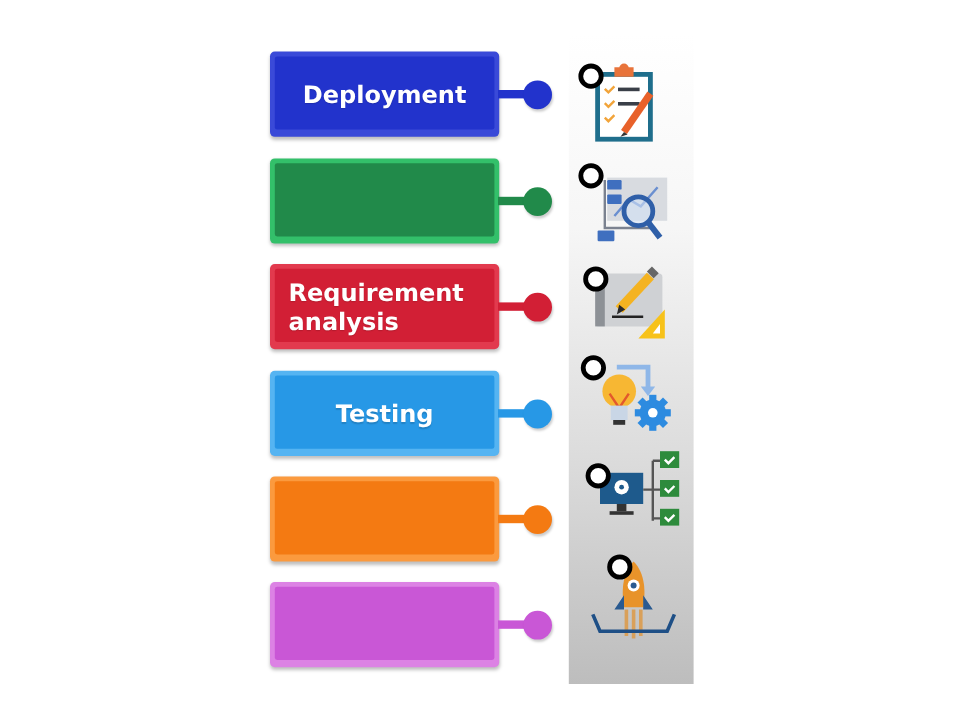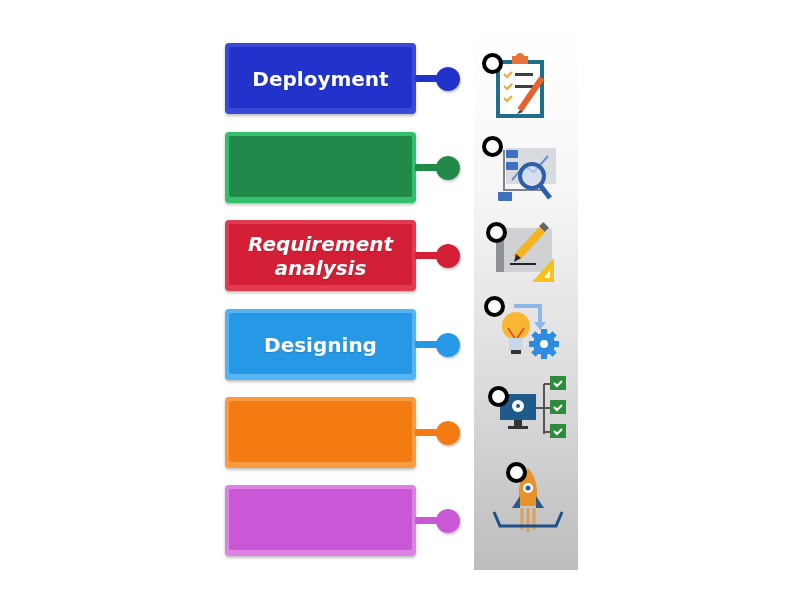--- a/index.html
+++ b/index.html
@@ -1,20 +1,20 @@
 <!DOCTYPE html>
 <html><head>
 <meta charset="utf-8">
 <style>
   html, body { margin:0; padding:0; background:#ffffff; }
   body { width:800px; height:600px; position:relative; overflow:hidden; font-family:"DejaVu Sans", sans-serif; }
   .label-box {
     position:absolute; left:225px; width:191px; height:71px;
     border-radius:4px; box-sizing:border-box;
-    display:flex; align-items:center; justify-content:center; text-align:center;
+    display:flex; align-items:center; justify-content:center; 
     color:#ffffff; font-weight:bold; font-size:20px; line-height:24px;
     box-shadow: 0 2px 3px rgba(0,0,0,0.25);
     cursor:pointer;
   }
   .label-box .inner {
     position:absolute; left:4px; right:4px; top:4px; bottom:6px; border-radius:2px;
   }
   .label-box span { position:relative; z-index:1; text-shadow:0 1px 1px rgba(0,0,0,0.15); }
   .connector { position:absolute; left:415px; width:28px; height:7px; }
   .dot { position:absolute; left:436px; width:24px; height:24px; border-radius:50%; box-shadow:1px 2px 2px rgba(0,0,0,0.2); }
@@ -35,30 +35,30 @@
   </div>
   <div class="connector" style="top:75px;background:#2233cc;"></div>
   <div class="dot" style="top:67px;background:#2233cc;"></div>
 
   <div class="label-box" style="top:132px;background:#33c06a;">
     <div class="inner" style="background:#218a4a;"></div>
   </div>
   <div class="connector" style="top:164px;background:#218a4a;"></div>
   <div class="dot" style="top:156px;background:#218a4a;"></div>
 
-  <div class="label-box" style="top:220px;background:#e23a4e;font-style:italic;">
+  <div class="label-box" style="top:220px;background:#e23a4e;">
     <div class="inner" style="background:#d21f35;"></div>
     <span style="width:160px;">Requirement analysis</span>
   </div>
   <div class="connector" style="top:252px;background:#d21f35;"></div>
   <div class="dot" style="top:244px;background:#d21f35;"></div>
 
   <div class="label-box" style="top:309px;background:#55b4f2;">
     <div class="inner" style="background:#2798e6;"></div>
-    <span>Designing</span>
+    <span>Testing</span>
   </div>
   <div class="connector" style="top:341px;background:#2798e6;"></div>
   <div class="dot" style="top:333px;background:#2798e6;"></div>
 
   <div class="label-box" style="top:397px;background:#fb9a3e;">
     <div class="inner" style="background:#f47a12;"></div>
   </div>
   <div class="connector" style="top:429px;background:#f47a12;"></div>
   <div class="dot" style="top:421px;background:#f47a12;"></div>
 

